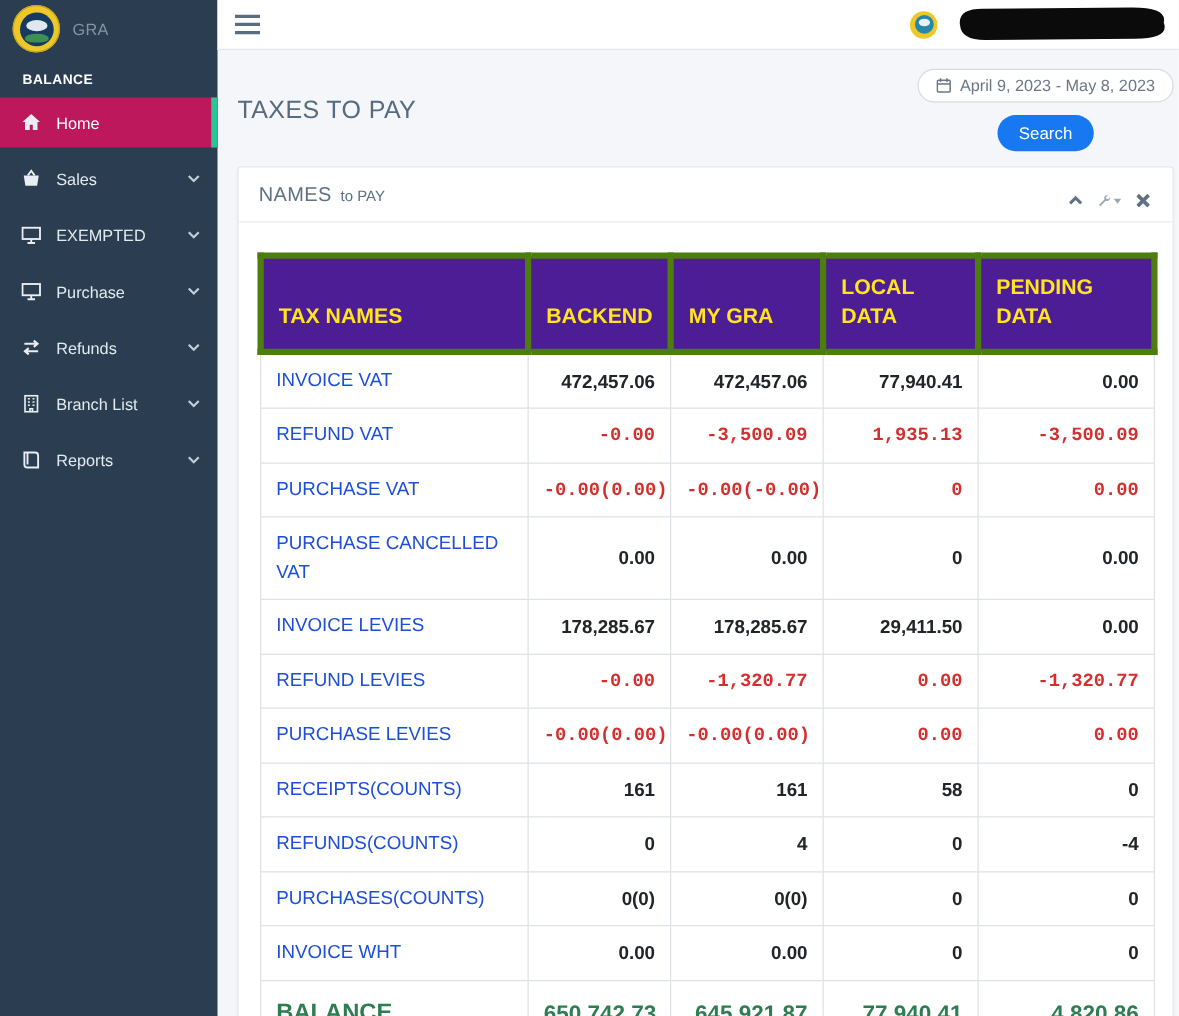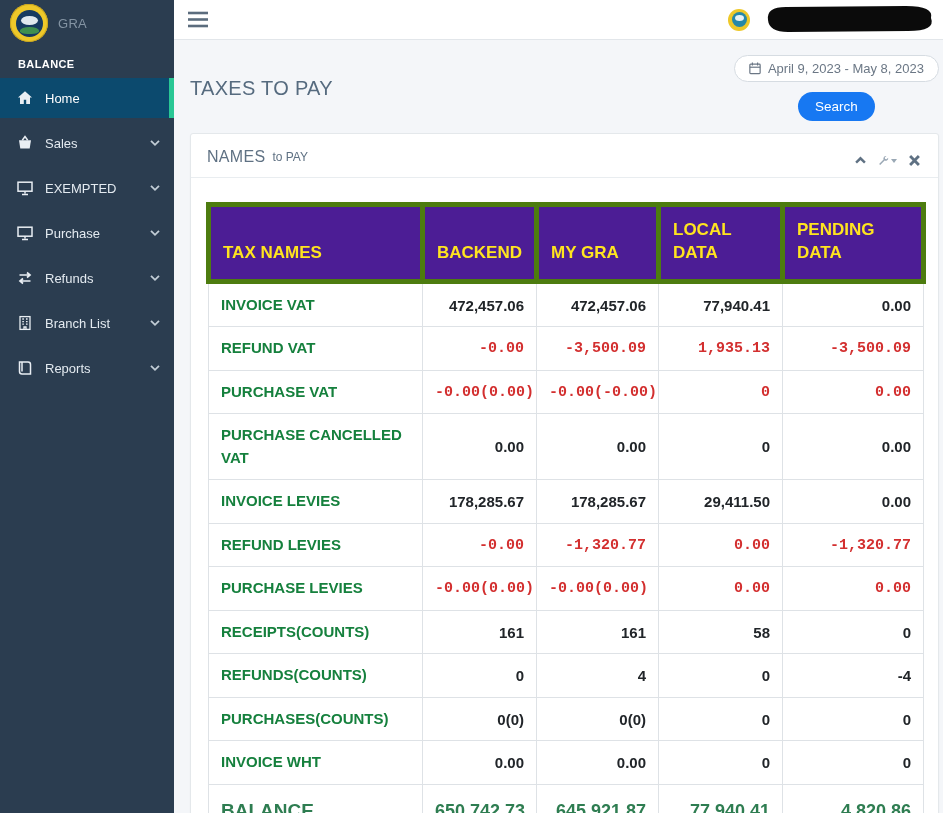--- a/index.html
+++ b/index.html
@@ -10,21 +10,21 @@
   .sidebar { width:174px; min-width:174px; height:813px; background:#2b3d50; color:#e8edf2; display:flex; flex-direction:column; }
   .brand { display:flex; align-items:center; gap:10px; padding:4px 8px 6px 10px; }
   .brand-text { color:#8494a3; font-size:13px; letter-spacing:.3px; }
   .seal { width:38px; height:38px; border-radius:50%; background:#efc country;-webkit- }
   .seal { background:#eec829; display:flex; align-items:center; justify-content:center; box-shadow:0 0 0 1px #c8a51f inset; }
   .seal-inner { width:27px; height:27px; border-radius:50%; background:#163a60; position:relative; overflow:hidden; }
   .seal-pod { position:absolute; left:5px; top:6px; width:17px; height:9px; border-radius:50%; background:#dfe8ee; }
   .seal-leaf { position:absolute; left:4px; bottom:3px; width:19px; height:7px; border-radius:50% 50% 40% 40%; background:#3f8f4f; }
   .section-label { font-size:11px; font-weight:bold; color:#ffffff; padding:10px 18px 8px 18px; letter-spacing:.4px; }
   .nav-item { display:flex; align-items:center; gap:11px; height:40px; padding:0 14px 0 16px; cursor:pointer; font-size:13px; color:#e3eaf0; position:relative; margin-bottom:5px; }
-  .nav-item.active { background:#0c4a6e; color:#ffffff; border-right:5px solid #29c795; padding-right:9px; }
+  .nav-item.active { background:#be185d; color:#ffffff; border-right:5px solid #29c795; padding-right:9px; }
   .icn { display:inline-flex; align-items:center; justify-content:center; }
   .nav-icn { width:18px; color:#e9eef3; }
   .nav-icn svg { width:16px; height:16px; }
   .nav-label { flex:1; }
   .chev { color:#c2cdd6; } .chev svg { width:10px; height:8px; }
 
   
   .main { flex:1; display:flex; flex-direction:column; height:813px; }
   .topbar { height:40px; background:#ffffff; border-bottom:1px solid #e2e6ea; display:flex; align-items:center; padding:0 12px 0 14px; }
   .burger { color:#5b6c7d; cursor:pointer; } .burger svg { width:20px; height:17px; }
@@ -51,21 +51,21 @@
   .card-tools { margin-left:auto; display:flex; align-items:center; gap:12px; margin-top:8px; }
   .tool { cursor:pointer; color:#5f7183; display:flex; align-items:center; gap:2px; }
   .tool svg { width:11px; height:11px; }
   .tool.wrench { color:#9aa8b5; }
   .tool .caret { width:0; height:0; border-left:3.5px solid transparent; border-right:3.5px solid transparent; border-top:4px solid #9aa8b5; }
 
   .card-body { padding:24px 12px 30px 15px; }
   table { width:100%; border-collapse:collapse; table-layout:fixed; }
   thead th { background:#4c1d95; color:#ffe41f; font-size:17px; font-weight:bold; text-align:left; vertical-align:bottom; padding:12px 12px 14px 12px; height:75px; border:5px solid #4d7c0f; line-height:1.35; }
   tbody td, tfoot td { border:1px solid #dee2e6; padding:10px 12px; font-size:15px; background:#ffffff; }
-  td.name { font-weight:700; color:#15803d; line-height:1.5; }
+  td.name { font-weight:400; color:#1d4ed8; line-height:1.5; }
   td.val { text-align:right; font-weight:700; color:#212529; }
   tr.red td.val { color:#d32f2f;font-family:Liberation Mono, monospace; }
   tfoot td { padding:12px; }
   tfoot td.name { color:#2e7d51; font-size:19px; font-weight:700; }
   tfoot td.val { color:#2e7d51; font-size:18px; font-weight:700; }
 </style>
 </head>
 <body>
 
 <aside class="sidebar">

